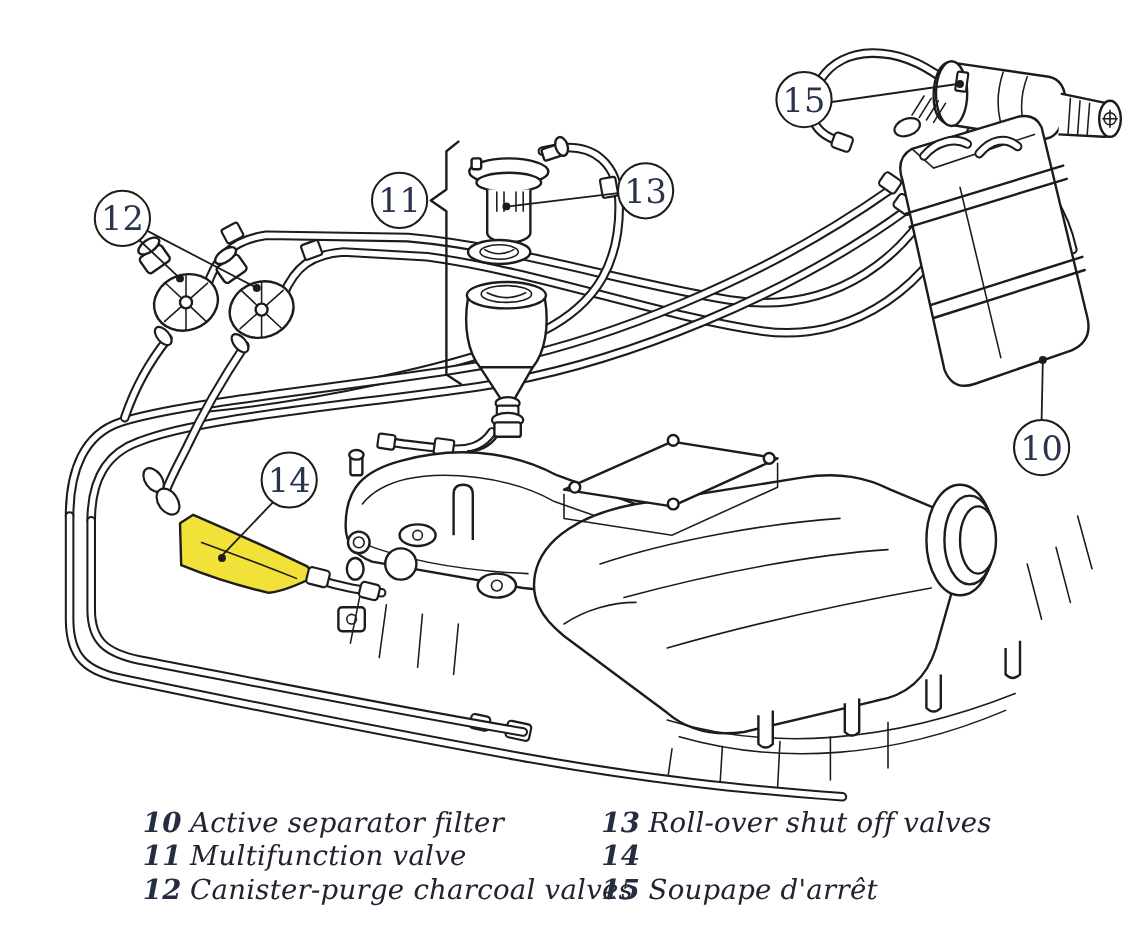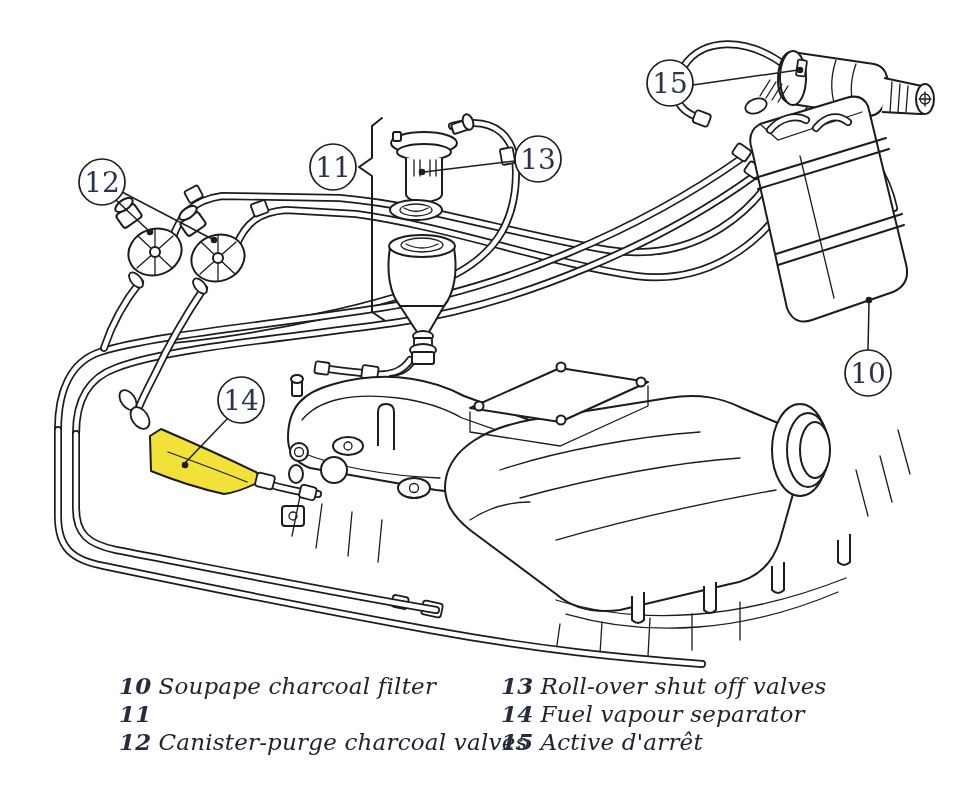--- a/index.html
+++ b/index.html
@@ -272,38 +272,38 @@
   </g>
   <g>
     <circle class="callout-circle" cx="670" cy="83" r="23"></circle>
     <text class="cnum" x="670" y="93">15</text>
   </g>
 </svg>
 
 <div id="legend-left" class="legend-col">
   <div class="legend-item">
     <span class="lnum">10</span>
-    <span class="llabel">Soupape charcoal filter</span>
+    <span class="llabel">Active separator filter</span>
   </div>
   <div class="legend-item">
     <span class="lnum">11</span>
+    <span class="llabel">Multifunction valve</span>
   </div>
   <div class="legend-item">
     <span class="lnum">12</span>
     <span class="llabel">Canister-purge charcoal valves</span>
   </div>
 </div>
 <div id="legend-right" class="legend-col">
   <div class="legend-item">
     <span class="lnum">13</span>
     <span class="llabel">Roll-over shut off valves</span>
   </div>
   <div class="legend-item">
     <span class="lnum">14</span>
-    <span class="llabel">Fuel vapour separator</span>
   </div>
   <div class="legend-item">
     <span class="lnum">15</span>
-    <span class="llabel">Active d'arrêt</span>
+    <span class="llabel">Soupape d'arrêt</span>
   </div>
 </div>
 
 </div>
 
 </body></html>

